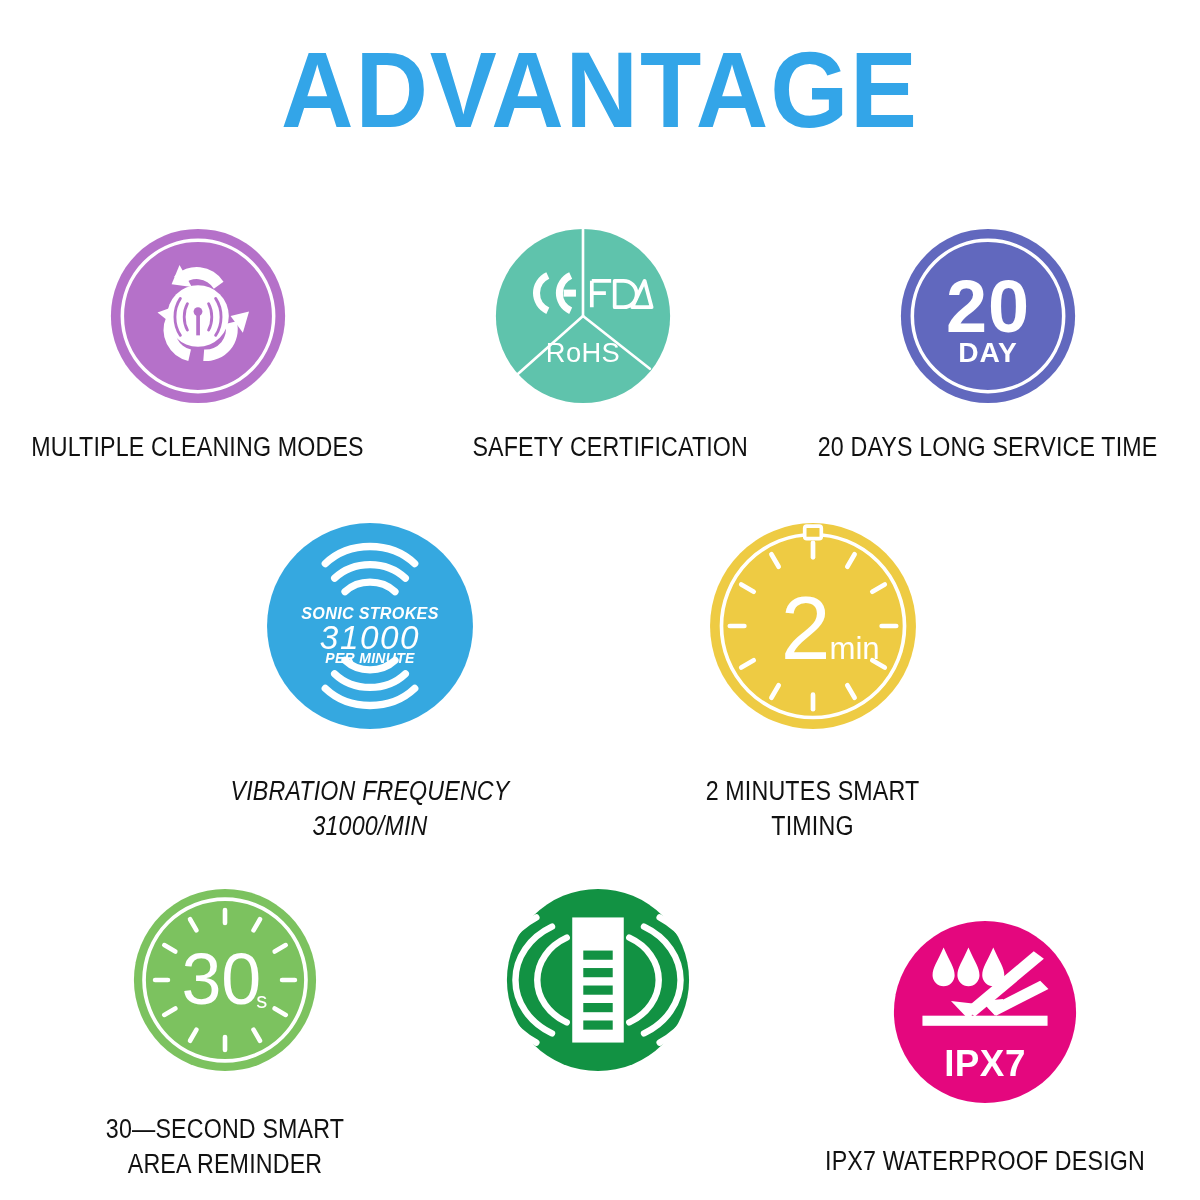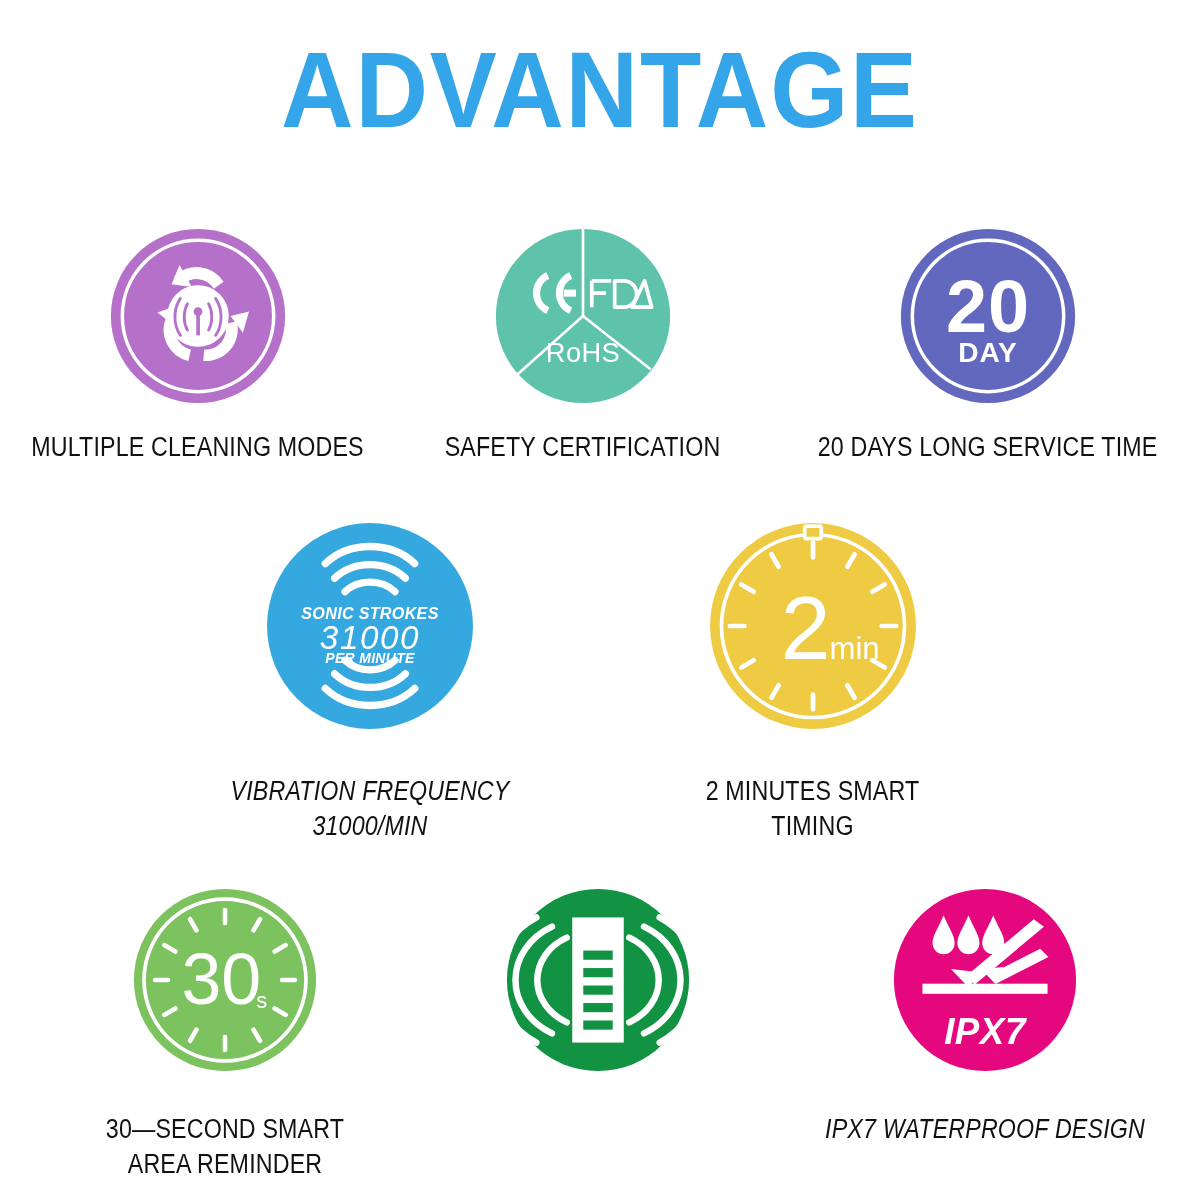--- a/index.html
+++ b/index.html
@@ -34,35 +34,35 @@
     font-size:27px;
     line-height:1.28;
     letter-spacing:.2px;
     transform:scaleX(0.86);
     white-space:nowrap;
   }
   .caption.two{font-size:27px;}
 
   
   #cell-modes  {left:0px;   top:228px; width:395px;}
-  #cell-cert   {left:390px; top:228px; width:385px;}
+  #cell-cert   {left:390px; top:228px; width:385px;text-align:right;}
   #cell-days   {left:790px; top:228px; width:395px;}
   .r1 .badge{width:176px;height:176px;}
   .r1 .cap-wrap{margin-top:26px;}
 
   
   #cell-sonic {left:150px; top:522px; width:440px;font-style:italic;}
   #cell-timer {left:600px; top:522px; width:425px;}
   .r2 .badge{width:208px;height:208px;}
   .r2 .cap-wrap{margin-top:44px;}
 
   
   #cell-thirty {left:35px;  top:888px; width:380px;}
   #cell-usb    {left:410px; top:888px; width:375px;}
-  #cell-ipx7   {left:790px; top:888px; width:390px;font-style:italic;}
+  #cell-ipx7   {left:790px; top:920px; width:390px;}
   .r3 .badge{width:184px;height:184px;}
   .r3 .cap-wrap{margin-top:40px;}
 
   svg{display:block;}
 </style>
 </head>
 <body>
 
 <div class="page">
 

